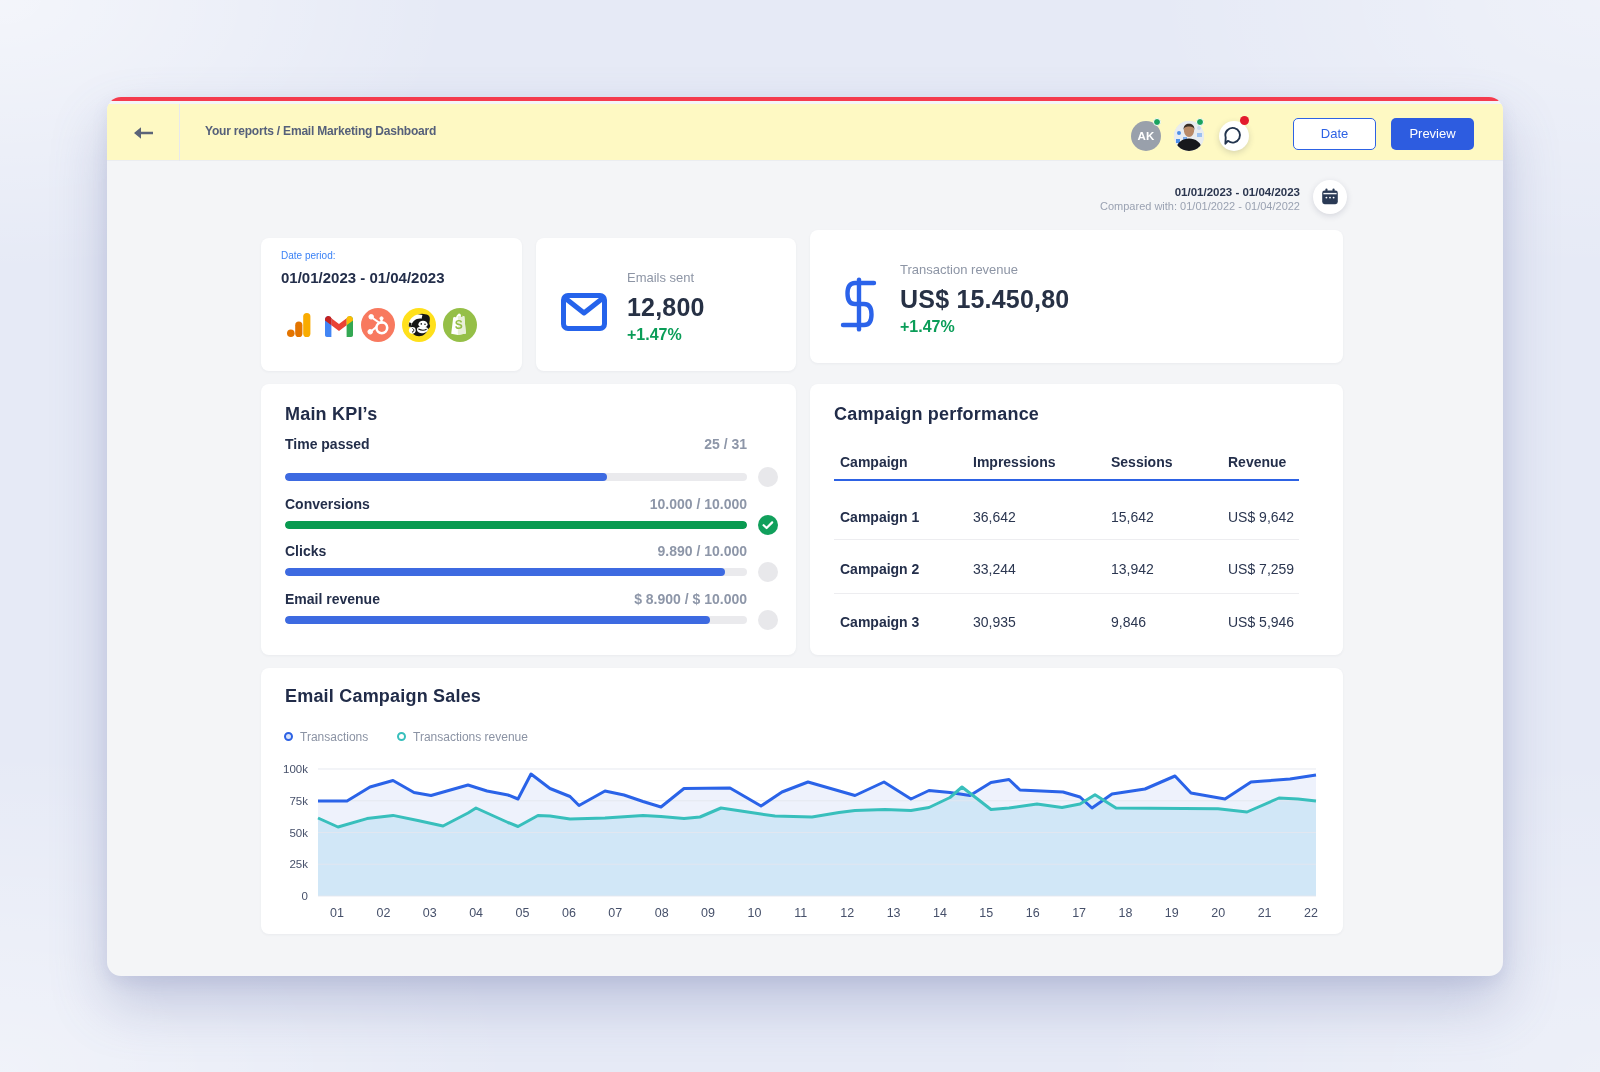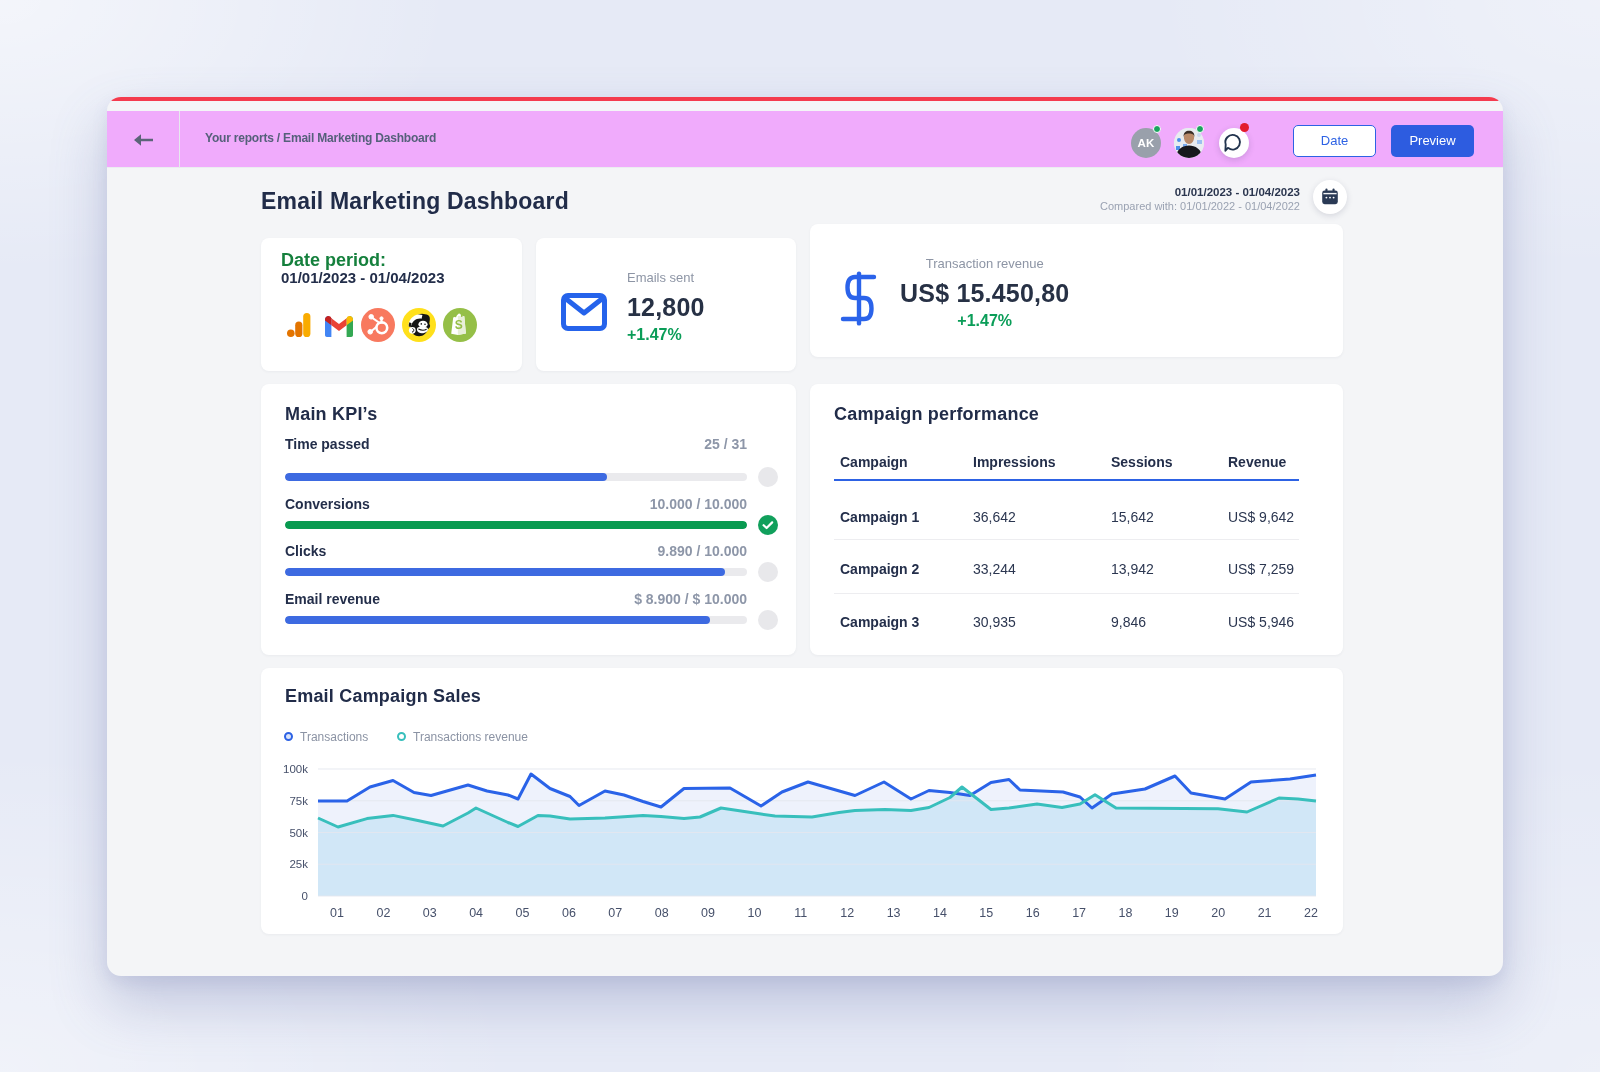--- a/index.html
+++ b/index.html
@@ -14,21 +14,21 @@
     #e6eaf6;
 }
 .card {
   position:absolute; left:107px; top:97px; width:1396px; height:879px;
   background:#f4f5f7; border-radius:14px;
   box-shadow:0 28px 55px rgba(100,110,165,0.3), 0 6px 16px rgba(100,110,165,0.12);
   overflow:hidden;
 }
 .redbar { position:absolute; left:0; top:0; width:100%; height:4px; background:#f43b4e; }
 .header {
-  position:absolute; left:0; top:14px; width:100%; height:57px; background:#f0abfc;
+  position:absolute; left:0; top:7px; width:100%; height:57px; background:#fef9c3;
   border-bottom:1px solid #ebedf0;
 }
 .backzone { position:absolute; left:0; top:0; width:73px; height:57px; border-right:1px solid #e7e9ee; }
 .backarrow { position:absolute; left:27px; top:22px; }
 .crumb { position:absolute; left:98px; top:20px; font-size:12px; font-weight:bold; color:#55607a; letter-spacing:-0.2px; }
 .avatar { position:absolute; top:17px; width:30px; height:30px; border-radius:50%; }
 .av-ak { left:1024px; background:#99a0ab; color:#fff; font-size:11.5px; font-weight:bold; text-align:center; line-height:30px; letter-spacing:0.3px; }
 .av-photo { left:1067px; overflow:hidden; background:#dfe4ea; }
 .av-chat { left:1112px; background:#fff; box-shadow:0 2px 6px rgba(40,50,80,0.18); }
 .dot { position:absolute; width:8px; height:8px; border-radius:50%; }
@@ -90,39 +90,38 @@
     <div class="avatar av-chat">
       <svg width="30" height="30" viewBox="0 0 30 30" style="position:absolute;left:0;top:0;">
         <path d="M15.5 7.2 a7.3 7.3 0 1 1 -6.2 12.9 L8.9 19.9 L6.4 22.7 L6.7 16.5 a7.3 7.3 0 0 1 8.8 -9.3 Z" fill="none" stroke="#22344e" stroke-width="1.9" stroke-linejoin="round"></path>
       </svg>
     </div>
     <div class="dot" style="left:1133px; top:12px; width:9px; height:9px; background:#e31b2d;"></div>
     <div class="btn-share">Date</div>
     <div class="btn-preview">Preview</div>
   </div>
 
-  <div class="pagetitle">Email Marketing Dashboard</div>
   <div class="daterange">
     <div class="l1">01/01/2023 - 01/04/2023</div>
     <div class="l2">Compared with: 01/01/2022 - 01/04/2022</div>
   </div>
   <div class="calcircle">
     <svg width="18" height="18" viewBox="0 0 18 18" style="position:absolute;left:8px;top:8px;">
       <rect x="1.2" y="2.6" width="15.6" height="13.6" rx="2.4" fill="#2a3a55"></rect>
       <rect x="4.4" y="0.6" width="2.1" height="4.2" rx="1" fill="#2a3a55"></rect>
       <rect x="11.5" y="0.6" width="2.1" height="4.2" rx="1" fill="#2a3a55"></rect>
       <rect x="2.4" y="4.9" width="13.2" height="1.4" fill="#f4f5f7"></rect>
       <circle cx="5.4" cy="9.6" r="0.95" fill="#fff"></circle>
         <circle cx="9" cy="9.6" r="0.95" fill="#fff"></circle>
         <circle cx="12.6" cy="9.6" r="0.95" fill="#fff"></circle>
     </svg>
   </div>
 
   <div class="tile" id="tile1" style="left:154px; top:141px; width:261px; height:133px;">
-    <div style="position:absolute; left:20px; top:12px; font-size:18px; font-weight:bold; color:#15803d;">Date period:</div>
+    <div style="position:absolute; left:20px; top:12px; font-size:10px; font-weight:normal; color:#3b82f6;">Date period:</div>
     <div style="position:absolute; left:20px; top:31px; font-size:15px; font-weight:bold; color:#232e4a;">01/01/2023 - 01/04/2023</div>
     <svg style="position:absolute; left:26px; top:75px;" width="24" height="24" viewBox="0 0 24 24">
       <rect x="16.2" y="0" width="7.2" height="24" rx="3.6" fill="#f9ab00"></rect>
       <rect x="8.2" y="8.6" width="7.2" height="15.4" rx="3.6" fill="#e37400"></rect>
       <circle cx="3.8" cy="20.2" r="3.8" fill="#e37400"></circle>
     </svg>
     <svg style="position:absolute; left:64px; top:78px;" width="28" height="21" viewBox="0 0 28 21">
       <path d="M0 3.5 C0 1.5 1.6 0 3.5 0 L6.4 2.2 V21 H1.9 C0.8 21 0 20.1 0 19 Z" fill="#4285f4"></path>
       <path d="M28 3.5 C28 1.5 26.4 0 24.5 0 L21.6 2.2 V21 H26.1 C27.2 21 28 20.1 28 19 Z" fill="#34a853"></path>
       <path d="M6.4 2.2 L14 8 L21.6 2.2 V9.2 L14 15 L6.4 9.2 Z" fill="#ea4335"></path>
@@ -167,21 +166,21 @@
     <svg style="position:absolute; left:25px; top:55px;" width="46" height="38" viewBox="0 0 46 38">
       <rect x="2.5" y="2.5" width="41" height="33" rx="4.5" fill="none" stroke="#2563eb" stroke-width="5"></rect>
       <path d="M4 5 L23 20 L42 5" fill="none" stroke="#2563eb" stroke-width="5" stroke-linejoin="round"></path>
     </svg>
     <div style="position:absolute; left:91px; top:32px;">
       <div class="graytxt">Emails sent</div>
       <div class="bigval">12,800</div>
       <div class="greentxt">+1.47%</div>
     </div>
   </div>
-  <div class="tile" id="tile3" style="left:703px; top:127px; width:533px; height:133px;text-align:center;">
+  <div class="tile" id="tile3" style="left:703px; top:133px; width:533px; height:133px;">
     <svg style="position:absolute; left:30px; top:47px;" width="40" height="56" viewBox="0 0 40 56">
       <g fill="none" stroke="#2b63ea" stroke-width="4.4" stroke-linecap="round">
         <path d="M19 2.6 V52.4"></path>
         <path d="M34 6 H15 Q7.5 6 7.5 16.5 Q7.5 27 15 27 H24 Q31.5 27 31.5 37.5 Q31.5 48 24 48 H3"></path>
       </g>
     </svg>
     <div style="position:absolute; left:90px; top:32px;">
       <div class="graytxt">Transaction revenue</div>
       <div class="bigval">US$ 15.450,80</div>
       <div class="greentxt">+1.47%</div>

